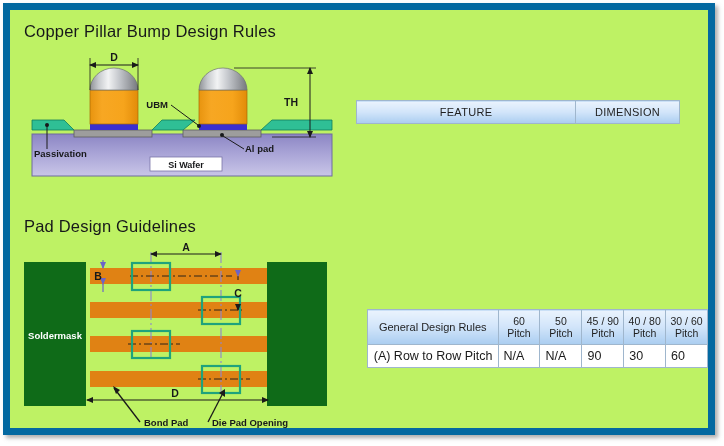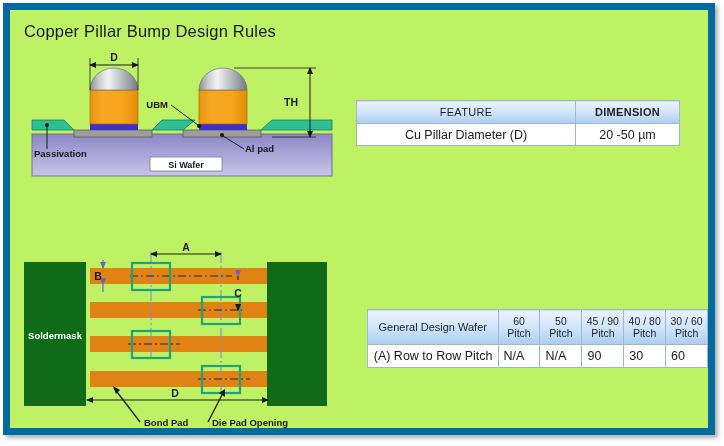--- a/index.html
+++ b/index.html
@@ -45,21 +45,21 @@
     background:linear-gradient(to bottom,#eaf3fd 0%,#d2e5fa 48%,#aacdf0 100%);
     text-align:center;
     color:#1f1f1f;
   }
 
   
   #tbl-feature{left:346px;top:64px;margin-top:26px;}
   #tbl-feature td{font-size:12.5px;height:21px;padding:0 4px;text-align:center;}
   #tbl-feature .thead td{font-size:11px;height:22px;letter-spacing:.3px;}
   #tbl-feature .c-feature{width:210px;}
-  #tbl-feature .c-dim{width:95px;font-weight:bold;}
+  #tbl-feature .c-dim{width:95px;}
 
   
   #tbl-rules{left:357px;top:299px;}
   #tbl-rules td{font-size:12.5px;height:22px;padding:0 5px;}
   #tbl-rules .thead td{font-size:10.5px;height:34px;line-height:12px;padding:0 3px;}
   #tbl-rules .c-rule{width:128px;text-align:right;}
   #tbl-rules .c-p{width:36px;}
   #tbl-rules .thead .c-rule{text-align:center;font-size:11px;padding-right:3px;}
 </style>
 </head>
@@ -141,27 +141,24 @@
     <line x1="27" y1="99" x2="27" y2="76" stroke="#1a1a1a" stroke-width="1"></line>
     <circle cx="27" cy="75" r="2" fill="#17181a"></circle>
   </svg>
 
   <table id="tbl-feature">
     <tbody>
       <tr class="thead">
         <td class="c-feature">FEATURE</td>
         <td class="c-dim">DIMENSION</td>
       </tr>
-      <tr>
-        <td>Cu Pillar Diameter (D)</td>
-        <td>20 -50 µm</td>
-      </tr>
     </tbody>
   </table>
 
+  <div class="heading" id="h-pad">Pad Design Guidelines</div>
 
   <svg class="fig" id="fig-pad" style="left:10px;top:228px;" width="330" height="200" viewBox="0 0 330 200">
     <defs>
       <marker id="ar2" markerWidth="7" markerHeight="7" refX="6" refY="3" orient="auto" markerUnits="userSpaceOnUse">
         <path d="M0,0 L7,3 L0,6 z" fill="#1a1a1a"></path>
       </marker>
       <marker id="ar2S" markerWidth="7" markerHeight="7" refX="1" refY="3" orient="auto" markerUnits="userSpaceOnUse">
         <path d="M7,0 L0,3 L7,6 z" fill="#1a1a1a"></path>
       </marker>
       <marker id="arB" markerWidth="7" markerHeight="7" refX="6" refY="3" orient="auto" markerUnits="userSpaceOnUse">
@@ -213,21 +210,21 @@
     <text x="124" y="188" font-size="9.5" font-weight="bold" fill="#17181a" font-family="'Liberation Sans',sans-serif">Bond Pad</text>
 
     <line x1="188" y1="184" x2="204" y2="153" stroke="#1a1a1a" stroke-width="1.3"></line>
     <path d="M205,151 L205,159 L199,155 z" fill="#1a1a1a"></path>
     <text x="192" y="188" font-size="9.5" font-weight="bold" fill="#17181a" font-family="'Liberation Sans',sans-serif">Die Pad Opening</text>
   </svg>
 
   <table id="tbl-rules">
     <tbody>
       <tr class="thead">
-        <td class="c-rule">General Design Wafer</td>
+        <td class="c-rule">General Design Rules</td>
         <td class="c-p">
           <span>60</span><br>
           <span>Pitch</span>
         </td>
         <td class="c-p">
           <span>50</span><br>
           <span>Pitch</span>
         </td>
         <td class="c-p">
           <span>45 / 90</span><br>

